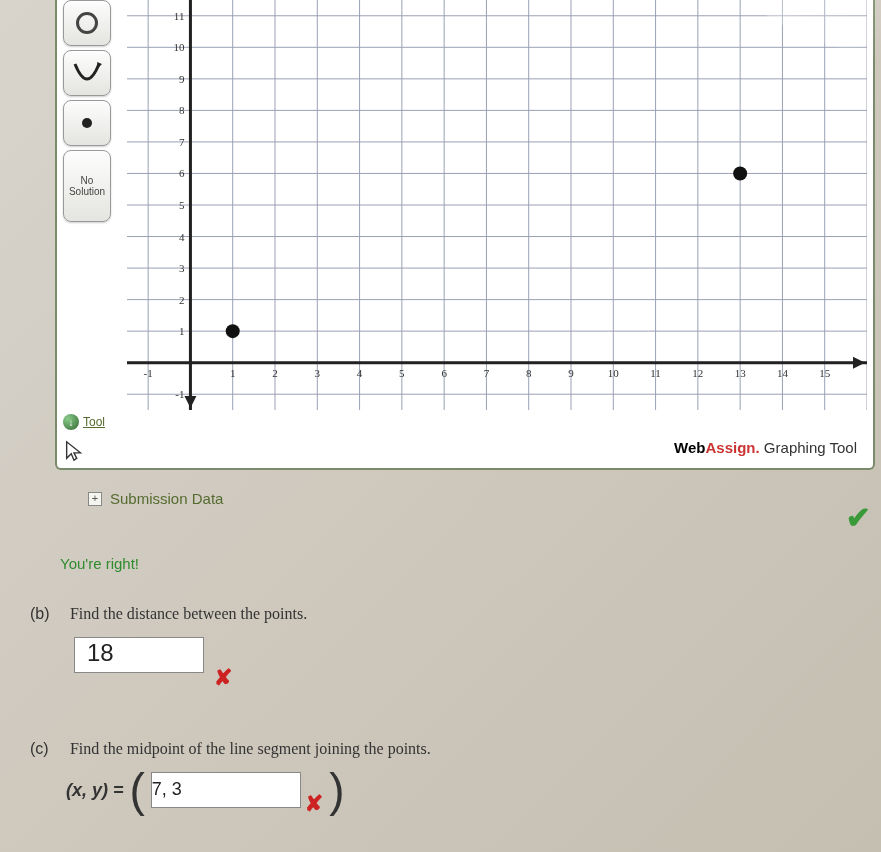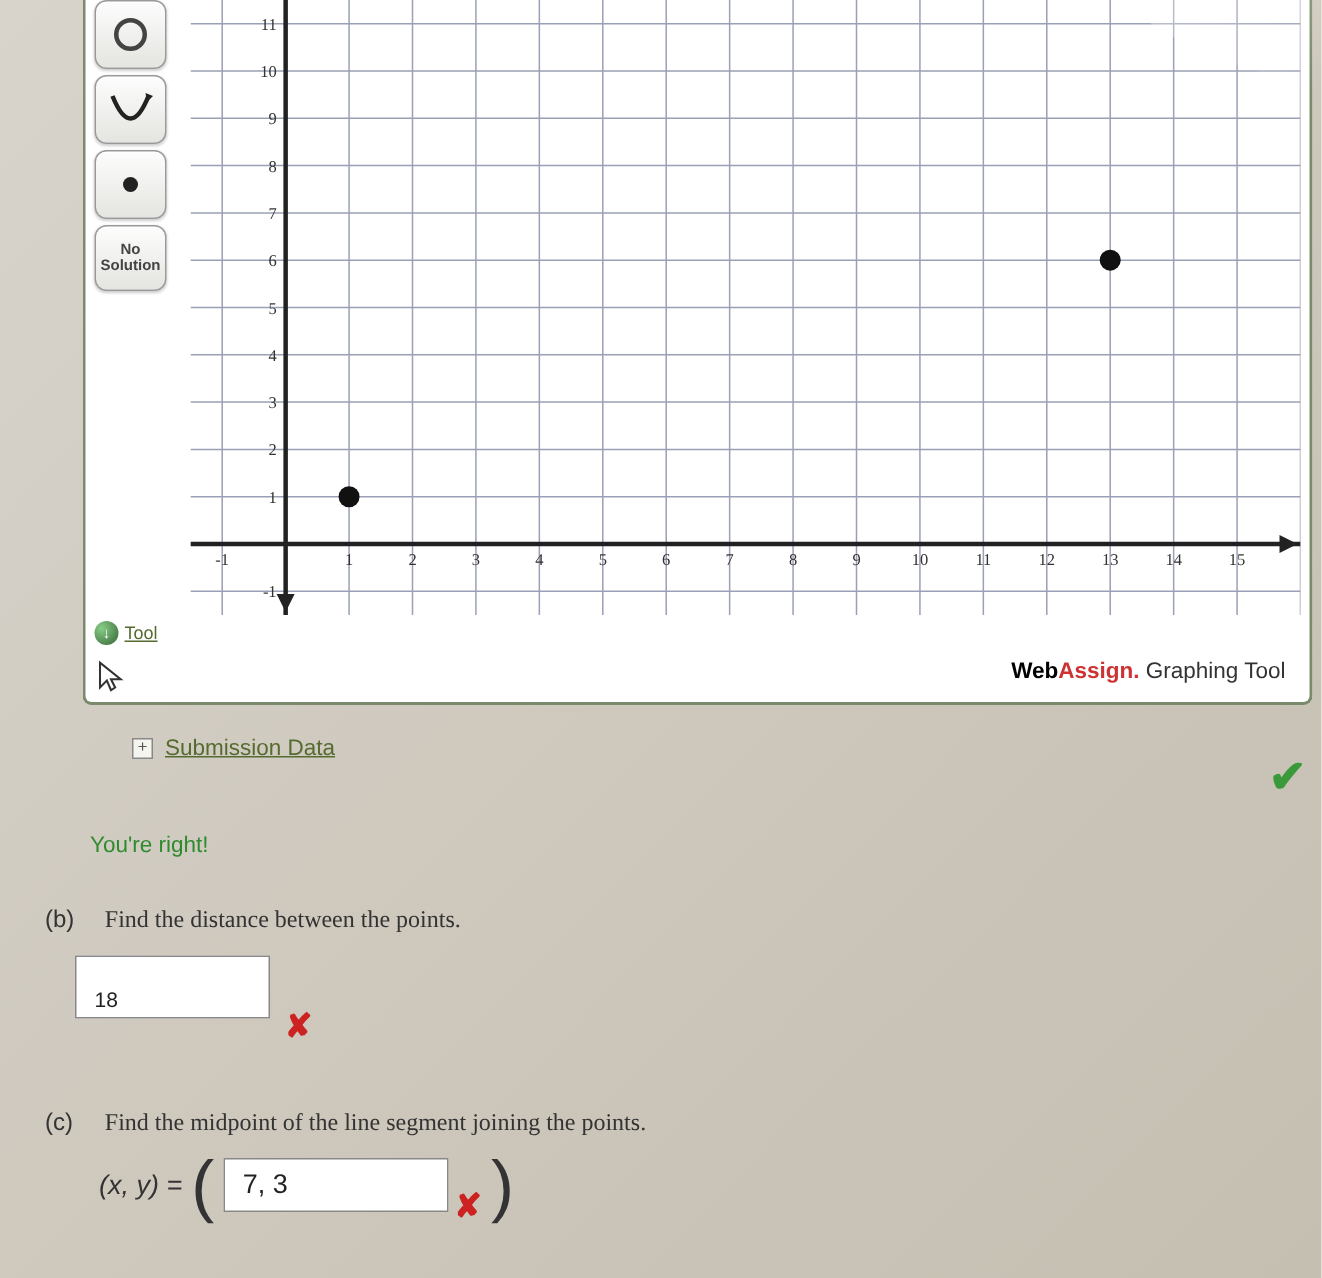--- a/index.html
+++ b/index.html
@@ -41,27 +41,26 @@
     background: linear-gradient(#fdfdfd, #e4e4e0);
     border: 1px solid #999;
     border-radius: 8px;
     display: flex;
     align-items: center;
     justify-content: center;
     cursor: pointer;
     box-shadow: inset 0 1px 0 #fff, 0 1px 2px rgba(0,0,0,0.2);
   }
   .tool-btn.nosol {
-    height: 44px;
+    height: 72px;
     font-size: 10px;
     line-height: 1.1;
     text-align: center;
     color: #444;
     flex-direction: column;
-    font-weight: bold;
   }
   .circle-icon {
     width: 22px; height: 22px; border: 3px solid #444; border-radius: 50%;
   }
   .dot-icon {
     width: 10px; height: 10px; background: #222; border-radius: 50%;
   }
   .help-row {
     position: absolute;
     left: 6px;
@@ -105,55 +104,55 @@
     top: 490px;
     display: flex;
     align-items: center;
     gap: 8px;
     cursor: pointer;
   }
   .plus-box {
     width: 14px; height: 14px; border:1px solid #888; background:#f5f5f0;
     display:flex;align-items:center;justify-content:center;font-size:11px;color:#555;line-height:1;
   }
-  .subdata a { color:#556b2f; text-decoration: underline; font-size:15px; }
+  .subdata a { color:#556b2f; font-size:15px; }
   .checkmark {
     position:absolute; right:10px; top:500px; color:#3a9a3a; font-size:30px; font-weight:bold;
   }
   .youre-right {
     position:absolute; left:60px; top:555px; color:#2e8b2e; font-weight:normal; font-size:15px;
   }
   .part-b {
     position:absolute; left:30px; top:605px; width:800px;
   }
   .part-label { display:inline-block; width:36px; vertical-align:top; color:#333; font-size:16px; }
   .part-text { font-size:16px; color:#333;font-family:Liberation Serif, serif; }
   .answer-box {
     display:inline-block;
-    margin-top:14px; margin-left:20px;
+    margin-top:14px; margin-left:44px;
     min-width:130px; height:36px;
     border:1px solid #888; background:#fff;
-    padding:20px 12px; font-size:14px; color:#222;
+    padding:1px 12px; font-size:24px; color:#222;
   }
   .x-mark {
     display:inline-block; color:#c22; font-size:22px; font-weight:bold;
     margin-left:6px; vertical-align:bottom; position:relative; top:18px;
   }
   .part-c {
     position:absolute; left:30px; top:740px; width:800px;
   }
   .eq-row {
     margin-top:14px; margin-left:36px; display:flex; align-items:center; gap:6px;
     font-size:18px; color:#333;
   }
-  .eq-row .xy { font-style:italic; }
+  .eq-row .xy { font-style:italic;font-weight:bold; }
   .big-paren { font-size:46px; font-weight:300; color:#333; line-height:0.7; }
   .answer-box2 {
     min-width:150px; height:36px; border:1px solid #888; background:#fff;
-    padding:6px 12px; font-size:18px; color:#222; display:inline-block;
+    padding:6px 0; font-size:18px; color:#222; display:inline-block;
   }
   .x-mark2 { color:#c22; font-size:22px; font-weight:bold; position:relative; top:14px; margin-left:-2px; }
 
   
   .paper-corner {
     position:absolute; right:0; top:0; width:200px; height:60px;
     background: linear-gradient(135deg, rgba(255,255,255,0.5), rgba(255,255,255,0));
     clip-path: polygon(30% 0, 100% 0, 100% 100%, 60% 60%);
     pointer-events:none;
   }

